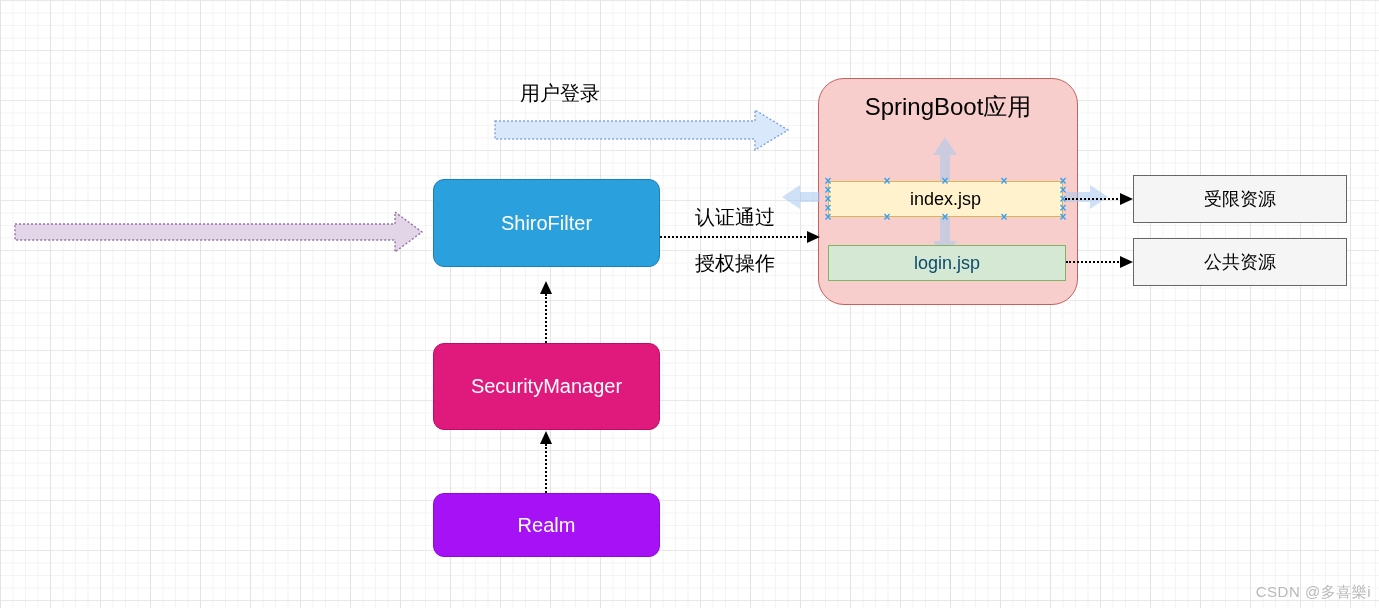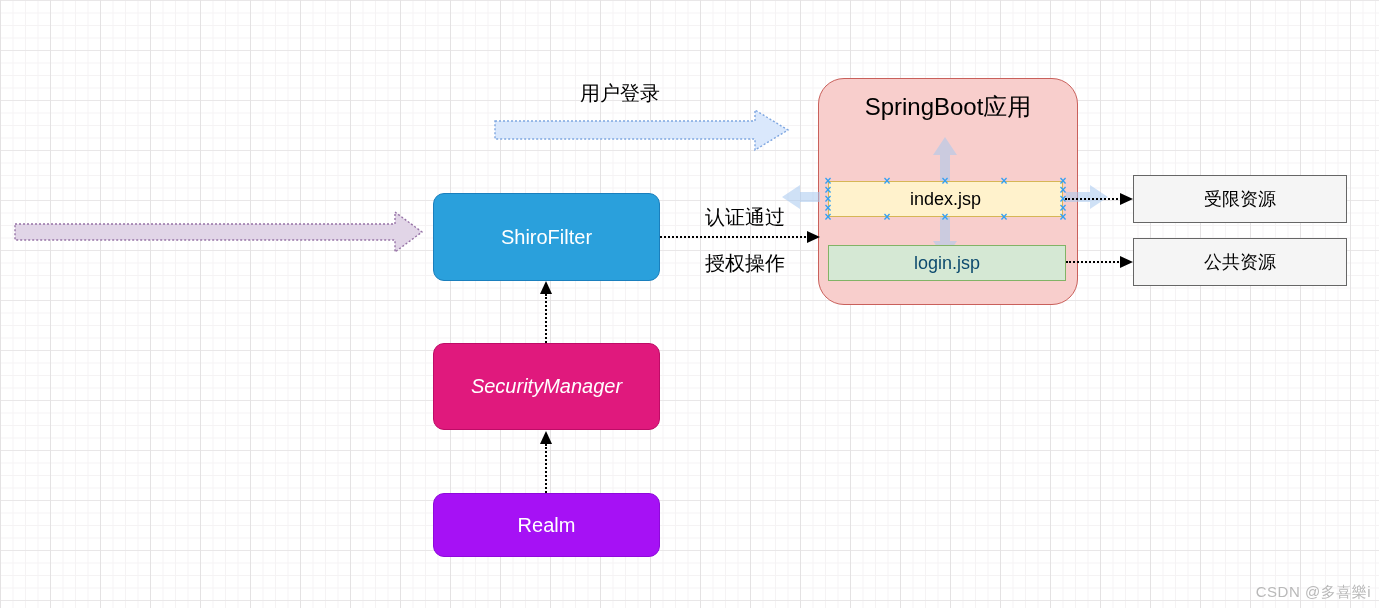--- a/index.html
+++ b/index.html
@@ -17,46 +17,46 @@
   .abs{position:absolute;}
   .node{
     position:absolute;display:flex;align-items:center;justify-content:center;
     box-sizing:border-box;text-align:center;
   }
   .node span{display:block;}
   .rounded{border-radius:11px;}
   .request-box{left:160px;top:182px;width:123px;height:30px;
     background:var(--request_fill,#E1D5E7);border:1px solid var(--request_stroke,#9673A6);
     font-size:18px;color:#000;}
-  .shiro{left:433px;top:193px;width:227px;height:88px;
+  .shiro{left:433px;top:179px;width:227px;height:88px;
     background:var(--shiro_fill,#2AA0DC);border:1.5px solid var(--shiro_stroke,#1A7FBD);
     color:#fff;font-size:20px;}
   .sm{left:433px;top:343px;width:227px;height:87px;
     background:var(--sm_fill,#E0197D);border:1.5px solid var(--sm_stroke,#BE0C67);
-    color:#fff;font-size:20px;font-style:italic;}
+    color:#fff;font-size:20px;}
   .realm{left:433px;top:493px;width:227px;height:64px;
     background:var(--realm_fill,#A611F5);border:1.5px solid var(--realm_stroke,#8E0ADA);
     color:#fff;font-size:20px;}
   .springboot{left:818px;top:78px;width:260px;height:227px;border-radius:26px;
     background:var(--springboot_fill,#F8CECC);border:1.5px solid var(--springboot_stroke,#C9605B);
     box-sizing:border-box;}
   .springboot-title{position:absolute;left:0;right:0;top:12px;text-align:center;
     font-size:24px;color:#000;}
   .indexjsp{left:828px;top:181px;width:235px;height:36px;
     background:var(--index_fill,#FFF2CC);border:1.3px solid var(--index_stroke,#D6B656);
     font-size:18px;color:#000;}
   .loginjsp{left:828px;top:245px;width:238px;height:36px;
     background:var(--login_fill,#D5E8D4);border:1.3px solid var(--login_stroke,#82B366);
     font-size:18px;color:#0c4a6e;}
   .resource{width:214px;height:48px;
     background:var(--resource_fill,#F5F5F5);border:1.5px solid var(--resource_stroke,#666666);
     font-size:18px;color:#000;}
   .restricted{left:1133px;top:175px;}
   .publicres{left:1133px;top:238px;}
-  .flabel{position:absolute;color:#000;font-size:20px;text-align:center;}
+  .flabel{position:absolute;color:#000;font-size:20px;}
   .lbl-userlogin{left:520px;top:80px;width:200px;}
   .lbl-auth{left:695px;top:204px;width:100px;}
   .lbl-authz{left:695px;top:250px;width:100px;}
   .dotted-h{position:absolute;height:0;border-top:2px dotted var(--connector,#000);}
   .dotted-v{position:absolute;width:0;border-left:2px dotted var(--connector,#000);}
   .ah-right{position:absolute;width:0;height:0;
     border-top:6px solid transparent;border-bottom:6px solid transparent;
     border-left:13px solid var(--connector,#000);}
   .ah-up{position:absolute;width:0;height:0;
     border-left:6px solid transparent;border-right:6px solid transparent;

